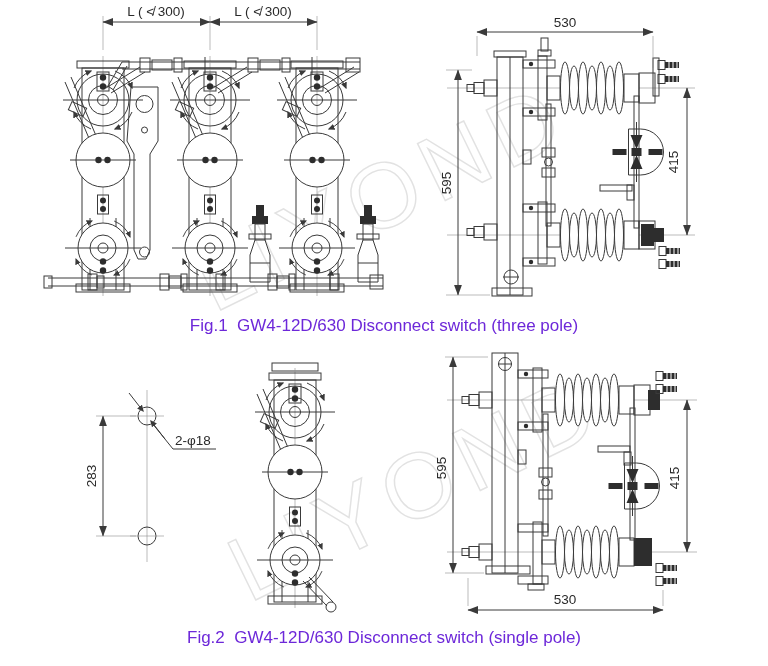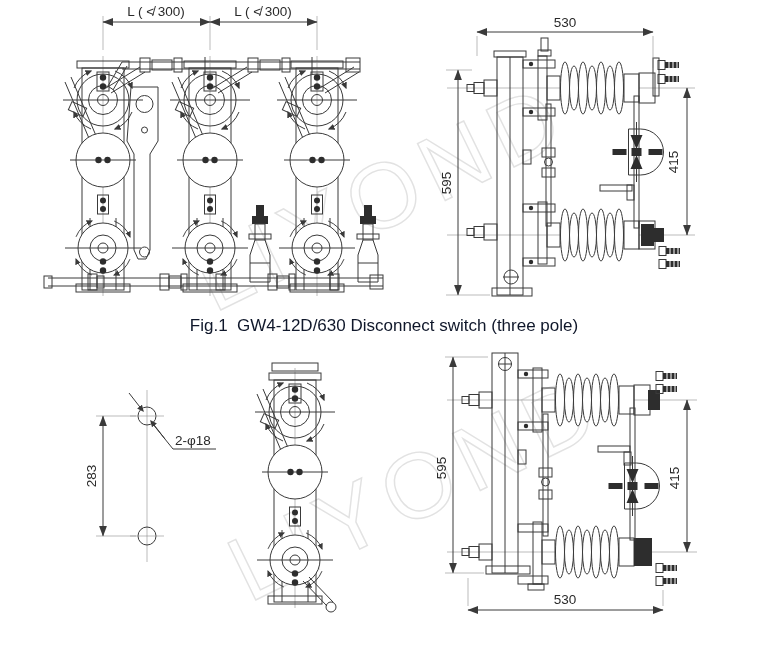--- a/index.html
+++ b/index.html
@@ -9,21 +9,21 @@
   
   .ln{stroke:#3a3a3a;stroke-width:1;fill:none;}
   .lnw{stroke:#3a3a3a;stroke-width:1;fill:#ffffff;}
   .fil{fill:#2d2d2d;stroke:none;}
   .cl{stroke:#8f8f8f;stroke-width:0.6;fill:none;}
   .dim{stroke:#3a3a3a;stroke-width:1;fill:none;}
   .dimt{font-family:"Liberation Sans",sans-serif;font-size:13.5px;fill:#2a2a2a;}
   .wm{font-family:"Liberation Sans",sans-serif;font-size:92px;letter-spacing:10px;
       fill:none;stroke:#e2e2e2;stroke-width:1.4;}
   .caption{position:absolute;left:0;width:768px;text-align:center;font-size:17px;
-           color:#0f172a;white-space:pre;}
+           color:#6d28d9;white-space:pre;}
   .caption1{top:316px;}
   .caption2{top:628px;}
 </style>
 </head>
 <body>
 
 <div class="page">
 
 <svg width="768" height="666" viewBox="0 0 768 666" xmlns="http://www.w3.org/2000/svg">
   <defs>
@@ -383,14 +383,15 @@
     <g>
       <line class="dim" x1="468" y1="610" x2="663" y2="610" marker-start="url(#arw)" marker-end="url(#arw)"></line>
       <line class="cl" x1="468" y1="606" x2="468" y2="578"></line>
       <line class="cl" x1="663" y1="606" x2="663" y2="590"></line>
       <text class="dimt" x="565" y="604" text-anchor="middle">530</text>
     </g>
   </g>
 </svg>
 
 <div class="caption caption1">Fig.1  GW4-12D/630 Disconnect switch (three pole)</div>
+<div class="caption caption2">Fig.2  GW4-12D/630 Disconnect switch (single pole)</div>
 
 </div>
 
 </body></html>

